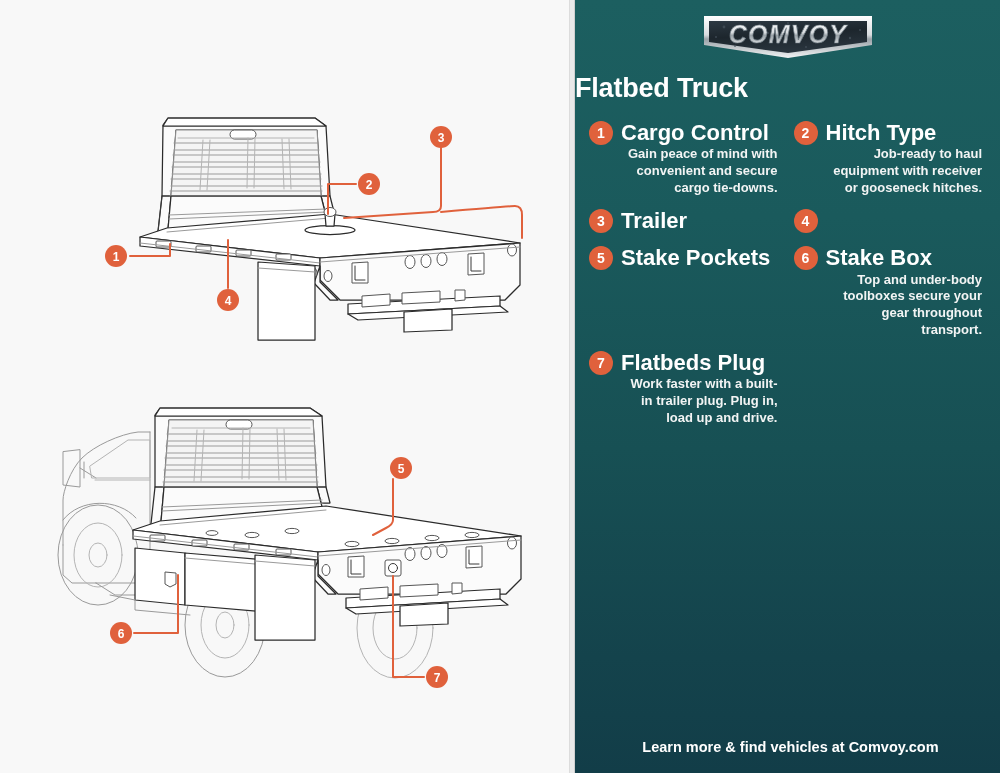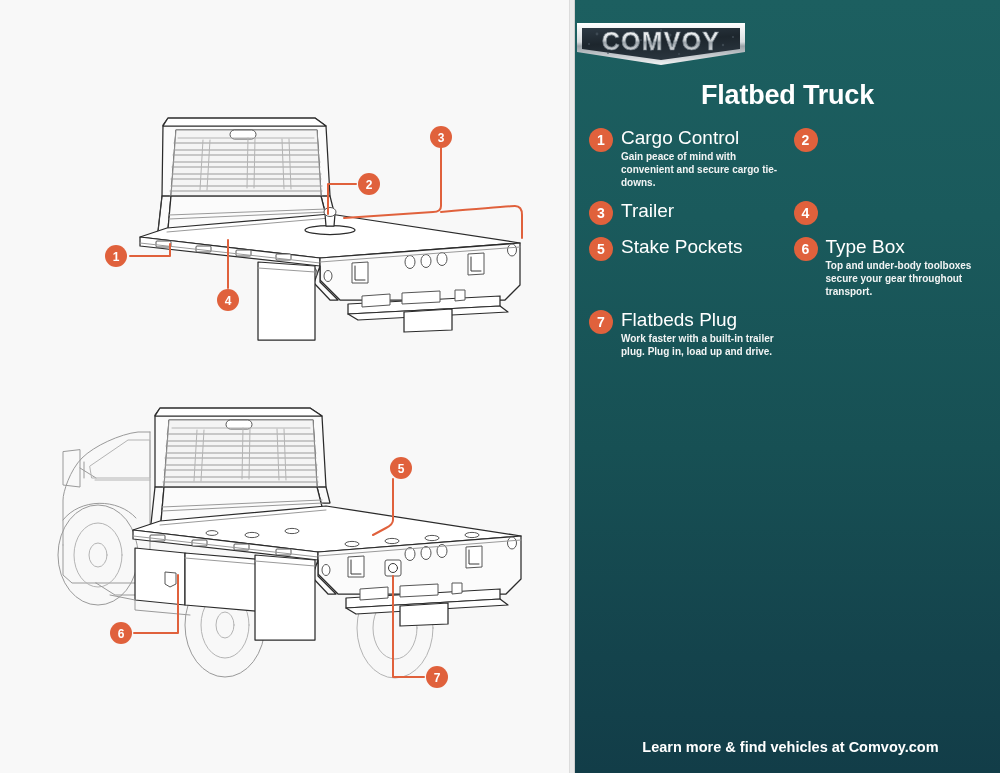--- a/index.html
+++ b/index.html
@@ -35,29 +35,28 @@
     position:relative;
     flex:1 1 auto;height:773px;
     background:linear-gradient(180deg,#1c5f60 0%,#1a5a5c 28%,#175054 58%,#14434c 85%,#123d48 100%);
     color:#ffffff;
     box-sizing:border-box;
     padding:0;
     overflow:hidden;
   }
 
   
-  .logo-area{padding-top:20px;text-align:left;}
+  .logo-area{padding-top:13px;text-align:center;font-style:italic;}
   .logo-badge{
     display:inline-block;position:relative;
     width:172px;height:48px;
   }
   .logo-badge svg{display:block;}
 
   .panel-title{
-    text-align:center;
     font-size:27px;
     font-weight:bold;
     letter-spacing:-0.2px;
     margin-top:8px;
     color:#ffffff;
   }
 
   
   .features{
     margin-top:16px;
@@ -78,26 +77,27 @@
     width:24px;height:24px;border-radius:50%;
     background:#e0613c;
     color:#ffffff;
     font-size:14px;font-weight:bold;
     display:flex;align-items:center;justify-content:center;
     margin-right:8px;margin-top:1px;
     line-height:1;
   }
   .ftext{flex:1 1 auto;min-width:0;}
   .ftitle{
-    font-size:19px;font-weight:normal;line-height:1.15;
+    font-size:22px;font-weight:bold;line-height:1.15;
     margin-bottom:1px;color:#ffffff;
   }
   .fdesc{
-    font-size:10px;font-weight:bold;line-height:1.3;
+    font-size:13px;font-weight:bold;line-height:1.3;
     color:#f2f4f4;
+    text-align:right;
   }
 
   .footer-note{
     position:absolute;
     left:6px;right:0;bottom:18px;
     text-align:center;
     font-size:14.5px;font-weight:bold;
     color:#ffffff;
   }
 
@@ -457,20 +457,24 @@
       <div class="feature">
         <div class="fnum">1</div>
         <div class="ftext">
           <div class="ftitle">Cargo Control</div>
           <div class="fdesc">Gain peace of mind with convenient and secure cargo tie-downs.</div>
         </div>
       </div>
 
       <div class="feature">
         <div class="fnum">2</div>
+        <div class="ftext">
+          <div class="ftitle">Hitch Type</div>
+          <div class="fdesc">Job-ready to haul equipment with receiver or gooseneck hitches.</div>
+        </div>
       </div>
 
       <div class="feature">
         <div class="fnum">3</div>
         <div class="ftext">
           <div class="ftitle">Trailer</div>
         </div>
       </div>
 
       <div class="feature">
@@ -480,21 +484,21 @@
       <div class="feature">
         <div class="fnum">5</div>
         <div class="ftext">
           <div class="ftitle">Stake Pockets</div>
         </div>
       </div>
 
       <div class="feature">
         <div class="fnum">6</div>
         <div class="ftext">
-          <div class="ftitle">Type Box</div>
+          <div class="ftitle">Stake Box</div>
           <div class="fdesc">Top and under-body toolboxes secure your gear throughout transport.</div>
         </div>
       </div>
 
       <div class="feature">
         <div class="fnum">7</div>
         <div class="ftext">
           <div class="ftitle">Flatbeds Plug</div>
           <div class="fdesc">Work faster with a built-in trailer plug. Plug in, load up and drive.</div>
         </div>

